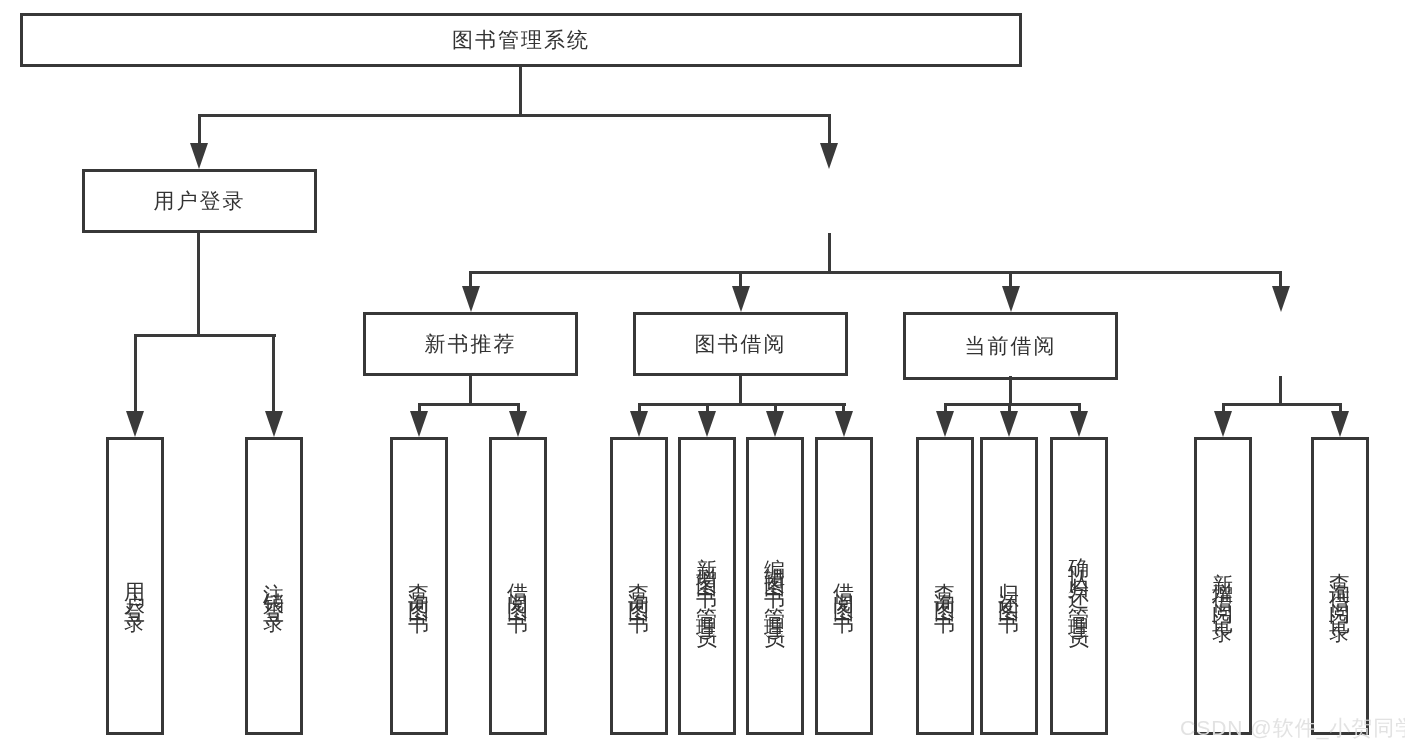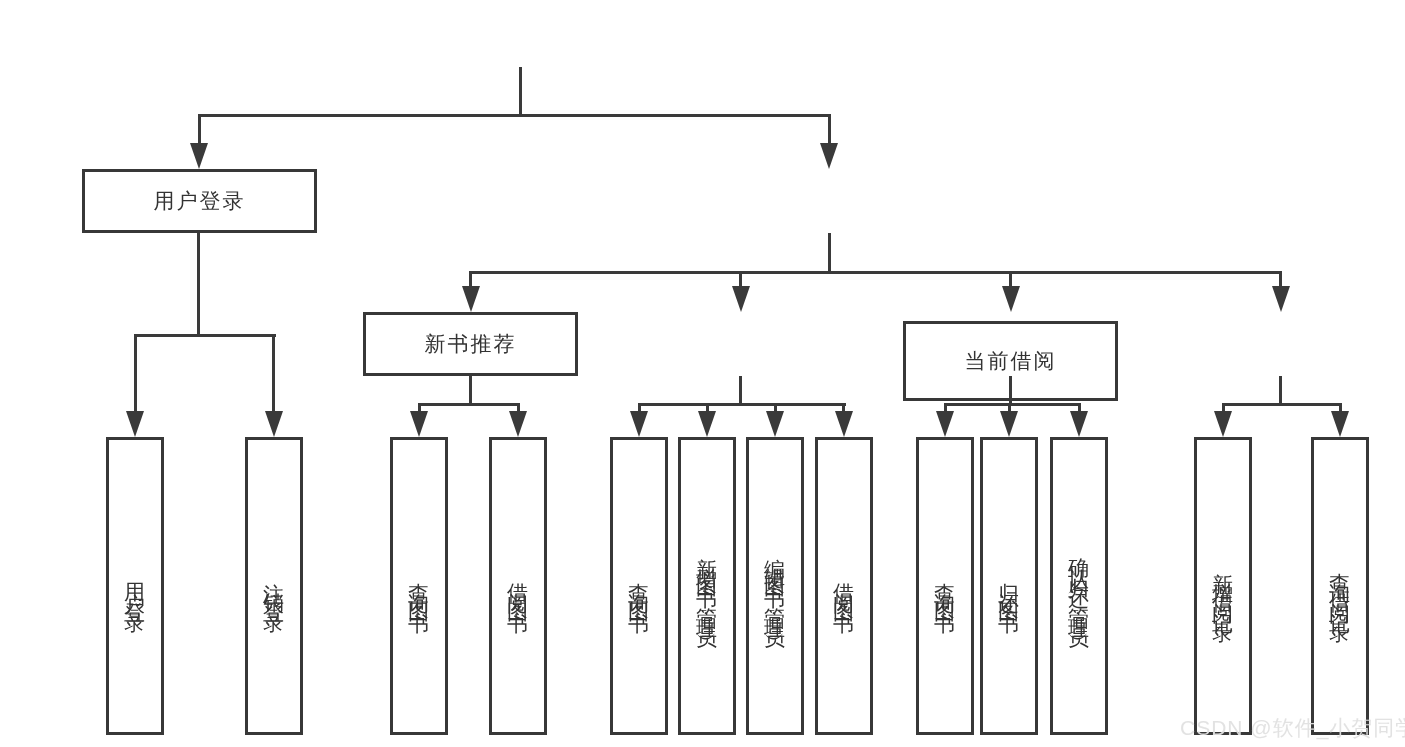--- a/index.html
+++ b/index.html
@@ -33,20 +33,21 @@
     font-size:21px; letter-spacing:1px;
     color:rgba(224,224,224,0.95); z-index:10;
     white-space:nowrap;
   }
 </style>
 </head>
 <body>
 
 <div class="canvas">
 
+  <div class="box" style="left:20px; top:13px; width:1002px; height:54px;">图书管理系统</div>
 
   <div class="vl" style="left:519px; top:67px;  width:3px;  height:49px;"></div>
   <div class="hl" style="left:198px; top:114px; width:633px; height:3px;"></div>
   <div class="vl" style="left:198px; top:114px; width:3px;  height:32px;"></div>
   <div class="ar" style="left:190px; top:143px;"></div>
   <div class="vl" style="left:828px; top:114px; width:3px;  height:32px;"></div>
   <div class="ar" style="left:820px; top:143px;"></div>
 
   <div class="box" style="left:82px;  top:169px; width:235px; height:64px;">用户登录</div>
 
@@ -62,21 +63,22 @@
   <div class="vl" style="left:469px;  top:271px; width:3px;   height:17px;"></div>
   <div class="ar" style="left:462px;  top:286px;"></div>
   <div class="vl" style="left:739px;  top:271px; width:3px;   height:17px;"></div>
   <div class="ar" style="left:732px;  top:286px;"></div>
   <div class="vl" style="left:1009px; top:271px; width:3px;   height:17px;"></div>
   <div class="ar" style="left:1002px; top:286px;"></div>
   <div class="vl" style="left:1279px; top:271px; width:3px;   height:17px;"></div>
   <div class="ar" style="left:1272px; top:286px;"></div>
 
   <div class="box" style="left:363px;  top:312px; width:215px; height:64px;">新书推荐</div>
-  <div class="box" style="left:903px;  top:312px; width:215px; height:80px;margin-top:9px;">当前借阅</div>
+  <div class="box" style="left:633px;  top:312px; width:215px; height:64px;">图书借阅</div>
+  <div class="box" style="left:903px;  top:312px; width:215px; height:68px;">当前借阅</div>
 
   <div class="vl" style="left:469px; top:376px; width:3px;   height:30px;"></div>
   <div class="hl" style="left:418px; top:403px; width:102px; height:3px;"></div>
   <div class="vl" style="left:418px; top:403px; width:3px;   height:10px;"></div>
   <div class="ar" style="left:410px; top:411px;"></div>
   <div class="vl" style="left:517px; top:403px; width:3px;   height:10px;"></div>
   <div class="ar" style="left:509px; top:411px;"></div>
 
   <div class="vl" style="left:739px; top:376px; width:3px;   height:30px;"></div>
   <div class="hl" style="left:638px; top:403px; width:208px; height:3px;"></div>

